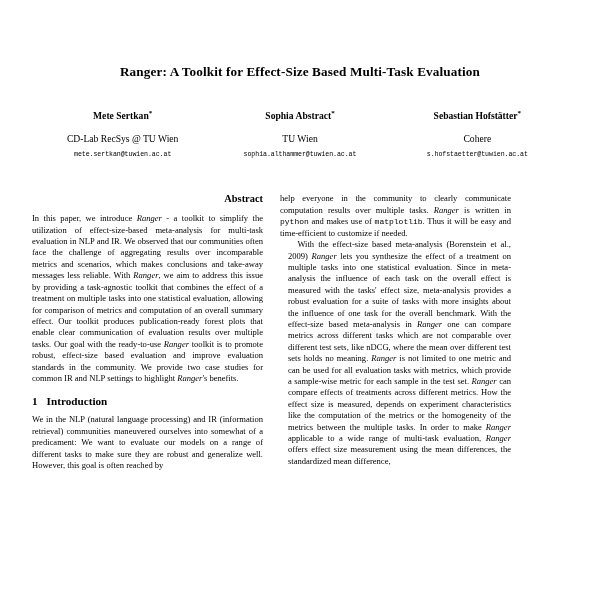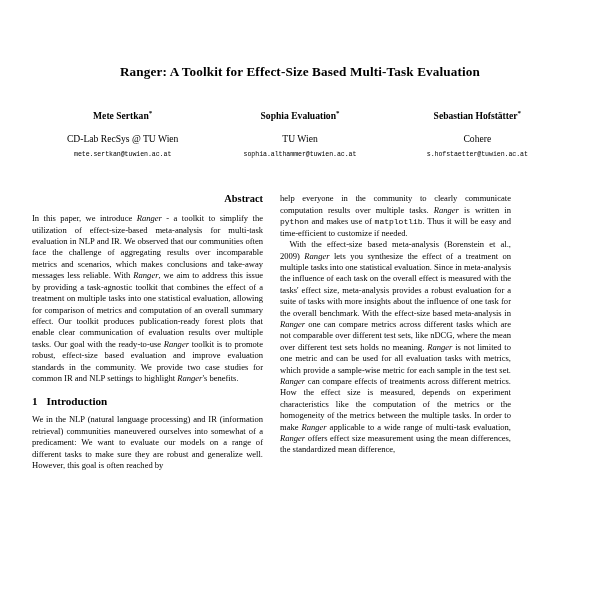--- a/index.html
+++ b/index.html
@@ -98,21 +98,21 @@
   .section-head .num { display: inline-block; }
 
   p {
     margin: 0;
     font-size: 8.55px;
     line-height: 1.335;
     text-align: justify;
     text-justify: inter-word;
     hyphens: manual;
   }
-  p + p { text-indent: 1.1em; }
+  p + p { text-indent: 1.1em; margin-left: 8px; }
 
   .it { font-style: italic; }
   .mono {
     font-family: "Liberation Mono", "DejaVu Sans Mono", monospace;
     font-style: normal;
     font-size: 8.0px;
   }
 </style>
 </head>
 <body>
@@ -123,21 +123,21 @@
 
   <div class="authors">
 
     <div class="author">
       <span class="author-name"><span>Mete Sertkan</span><span class="star">*</span></span>
       <span class="author-affil">CD-Lab RecSys @ TU Wien</span>
       <span class="author-email">mete.sertkan@tuwien.ac.at</span>
     </div>
 
     <div class="author">
-      <span class="author-name"><span>Sophia Evaluation</span><span class="star">*</span></span>
+      <span class="author-name"><span>Sophia Abstract</span><span class="star">*</span></span>
       <span class="author-affil">TU Wien</span>
       <span class="author-email">sophia.althammer@tuwien.ac.at</span>
     </div>
 
     <div class="author">
       <span class="author-name"><span>Sebastian Hofstätter</span><span class="star">*</span></span>
       <span class="author-affil">Cohere</span>
       <span class="author-email">s.hofstaetter@tuwien.ac.at</span>
     </div>
 

